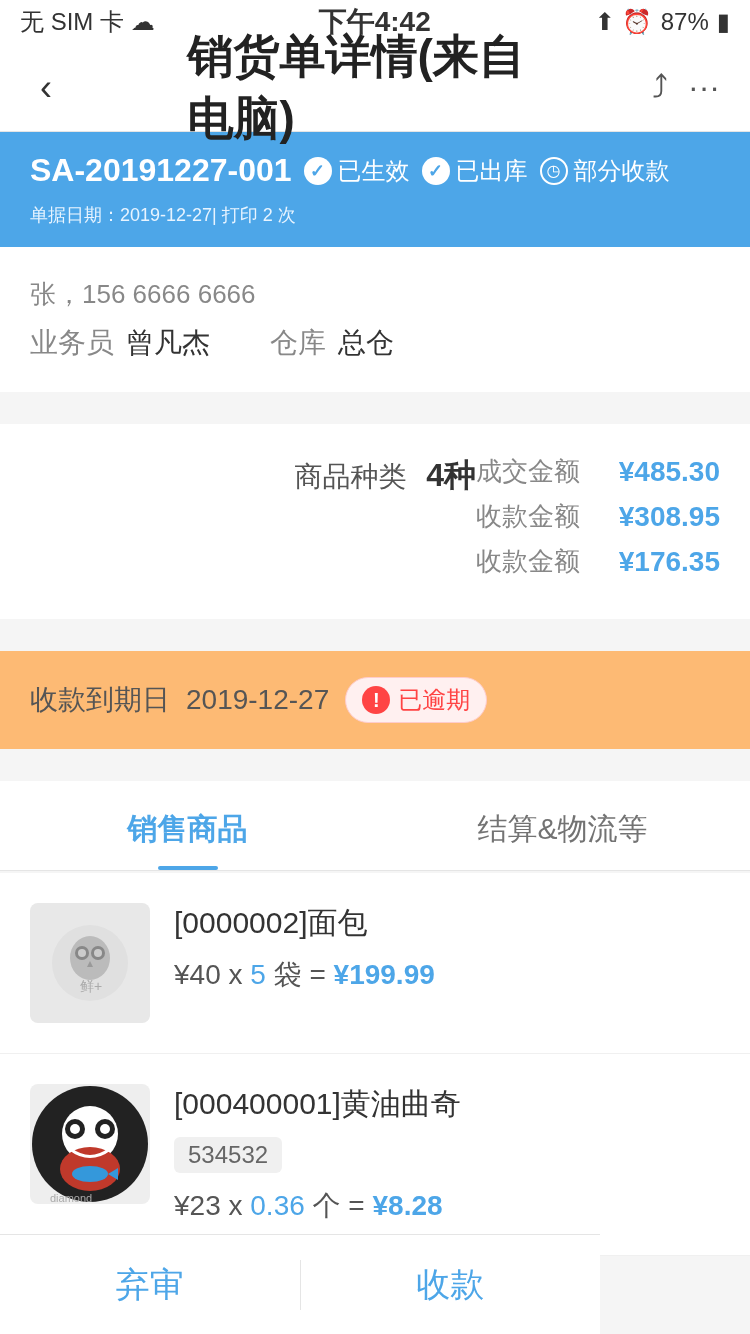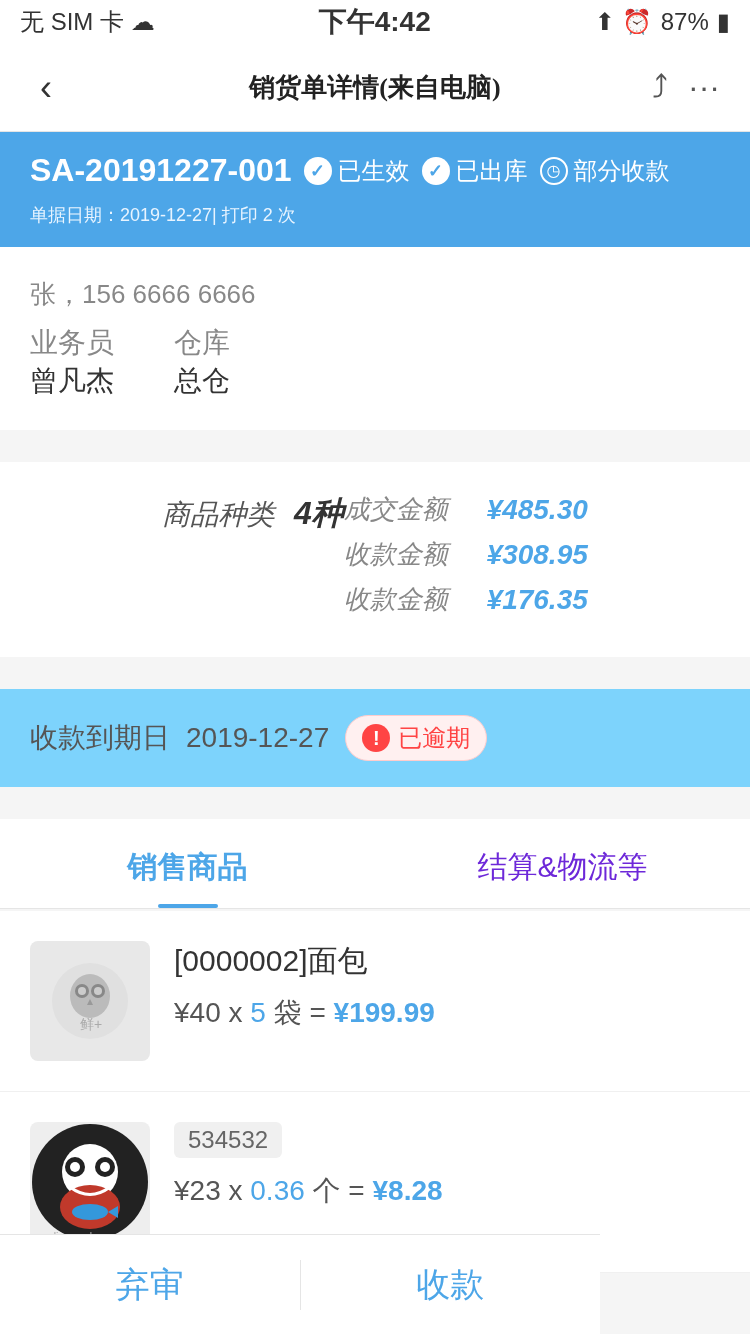--- a/index.html
+++ b/index.html
@@ -41,24 +41,23 @@
     .nav-back {
       font-size: 36px;
       color: #333;
       cursor: pointer;
       padding: 10px;
     }
     .nav-title {
       position: absolute;
       left: 50%;
       transform: translateX(-50%);
-      font-size: 26px;
+      font-size: 46px;
       font-weight: 600;
       color: #222;
-      font-family: Liberation Serif, serif;
     }
     .nav-actions {
       margin-left: auto;
       display: flex;
       align-items: center;
       gap: 20px;
     }
     .nav-icon {
       font-size: 32px;
       color: #555;
@@ -149,50 +148,49 @@
       font-size: 26px;
       color: #888;
       margin-bottom: 12px;
     }
     .customer-meta {
       display: flex;
       gap: 60px;
       font-size: 28px;
       color: #555;
     }
-    .meta-item { display: flex; align-items: center; gap: 0; flex-direction: column; }
+    .meta-item { display: flex; align-items: center; gap: 12px; }
     .meta-label { color: #888; }
     .meta-value { color: #333; font-weight: 500; }
 
     
     .stats-section {
       background: #fff;
       padding: 30px;
       margin-bottom: 16px;
       display: flex;
-      justify-content: center;
+      justify-content: flex-end;
       align-items: flex-start;
-      font-style: italic;
     }
     .stats-left { font-size: 28px; color: #555; }
     .stats-right { text-align: right; }
     .stat-row {
       display: flex;
       justify-content: flex-end;
       align-items: center;
       gap: 20px;
       margin-bottom: 10px;
       font-size: 26px;
     }
     .stat-label { color: #888; }
     .stat-value { color: #4DA6E8; font-weight: 600; font-size: 28px; min-width: 120px; text-align: right; }
 
     
     .payment-due {
-      background: #7dd3fc;
+      background: #fdba74;
       padding: 26px 30px;
       margin-bottom: 16px;
       display: flex;
       align-items: center;
       gap: 16px;
       font-size: 28px;
       color: #555;
     }
     .overdue-badge {
       display: flex;
@@ -223,21 +221,21 @@
       background: #fff;
       display: flex;
       border-bottom: 1px solid #e5e5e5;
       margin-bottom: 0;
     }
     .tab {
       flex: 1;
       text-align: center;
       padding: 28px 0 20px;
       font-size: 30px;
-      color: #6d28d9;
+      color: #737373;
       cursor: pointer;
       position: relative;
     }
     .tab.active {
       color: #4DA6E8;
       font-weight: 600;
     }
     .tab.active::after {
       content: '';
       position: absolute;
@@ -483,20 +481,21 @@
         <circle cx="45" cy="45" r="5" fill="#fff"></circle>
         <circle cx="75" cy="45" r="5" fill="#fff"></circle>
         <path d="M40 65 Q60 80 80 65" stroke="#fff" stroke-width="3" fill="none"></path>
 
         <ellipse cx="60" cy="90" rx="18" ry="8" fill="#3498db"></ellipse>
         <polygon points="78,90 88,84 88,96" fill="#3498db"></polygon>
         <text x="20" y="118" font-size="11" fill="#aaa" font-family="sans-serif">diamond</text>
       </svg>
     </div>
     <div class="product-info">
+      <div class="product-name">[000400001]黄油曲奇</div>
       <div class="product-sku">534532</div>
       <div class="product-price">
         <span>¥23</span>
         <span> x </span>
         <span class="price-qty">0.36</span>
         <span>个</span>
         <span> = </span>
         <span class="price-total">¥8.28</span>
       </div>
     </div>

